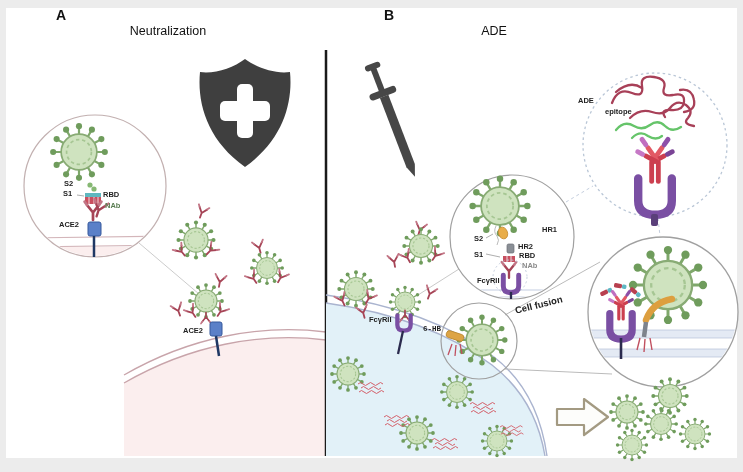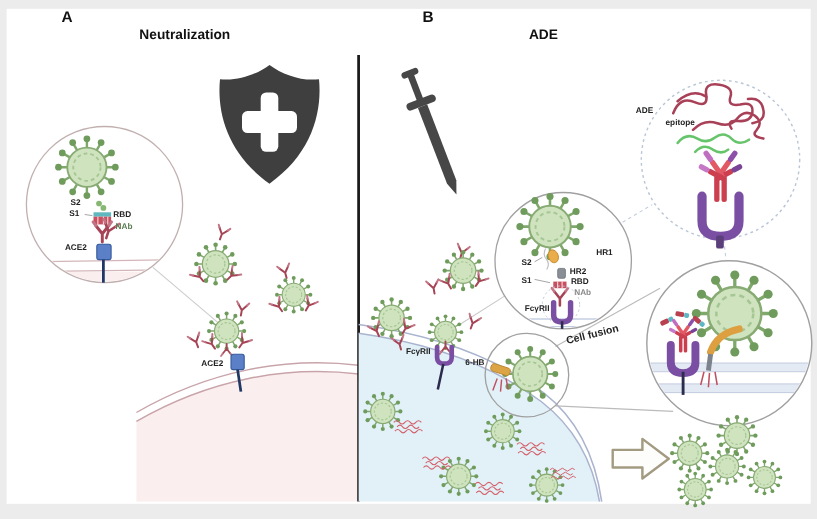--- a/index.html
+++ b/index.html
@@ -1,21 +1,21 @@
 <!DOCTYPE html>
 <html><head>
 <meta charset="utf-8">
 <style>
   html,body{margin:0;padding:0;background:#ececec;font-family:"Liberation Sans",sans-serif;}
   .stage{position:relative;width:743px;height:472px;background:#ececec;overflow:hidden;}
   .paper{position:absolute;left:6px;top:8px;width:731px;height:450px;background:#ffffff;}
   svg.art{position:absolute;left:0;top:0;width:743px;height:472px;}
   .lbl{position:absolute;font-size:7.5px;font-weight:bold;color:#222;white-space:nowrap;line-height:1;}
   .panel-label{position:absolute;font-size:14px;font-weight:bold;color:#111;line-height:1;}
-  .panel-title{position:absolute;font-size:12.5px;font-weight:bold;color:#111;width:140px;text-align:center;line-height:1;}
+  .panel-title{position:absolute;font-size:12.5px;font-weight:normal;color:#111;width:140px;text-align:center;line-height:1;}
   .rot{transform:rotate(-14deg);transform-origin:left top;font-size:9.5px;}
 </style>
 </head>
 <body>
 
 <div class="stage">
   <div class="paper"></div>
 
   <svg class="art" viewBox="0 0 743 472">
     <defs>
@@ -306,15 +306,15 @@
   <div class="lbl" style="left:578px;top:97px;">ADE</div>
   <div class="lbl" style="left:567px;top:108px;padding-left:38px;">epitope</div>
   <div class="lbl" style="left:514px;top:226px;margin-left:28px;">HR1</div>
   <div class="lbl" style="left:474px;top:235px;">S2</div>
   <div class="lbl" style="left:518px;top:243px;text-align:center;">HR2</div>
   <div class="lbl" style="left:474px;top:251px;">S1</div>
   <div class="lbl" style="left:519px;top:252px;">RBD</div>
   <div class="lbl" style="left:522px;top:262px;color:#8a8a8a;">NAb</div>
   <div class="lbl" style="left:477px;top:277px;">FcγRII</div>
   <div class="lbl" style="left:369px;top:316px;">FcγRII</div>
-  <div class="lbl" style="left:423px;top:326px;">6-HB</div>
+  <div class="lbl" style="left:423px;top:326px;font-family:Liberation Mono, monospace;">6-HB</div>
   <div class="lbl rot" style="left:514px;top:306px;">Cell fusion</div>
 </div>
 
 </body></html>

